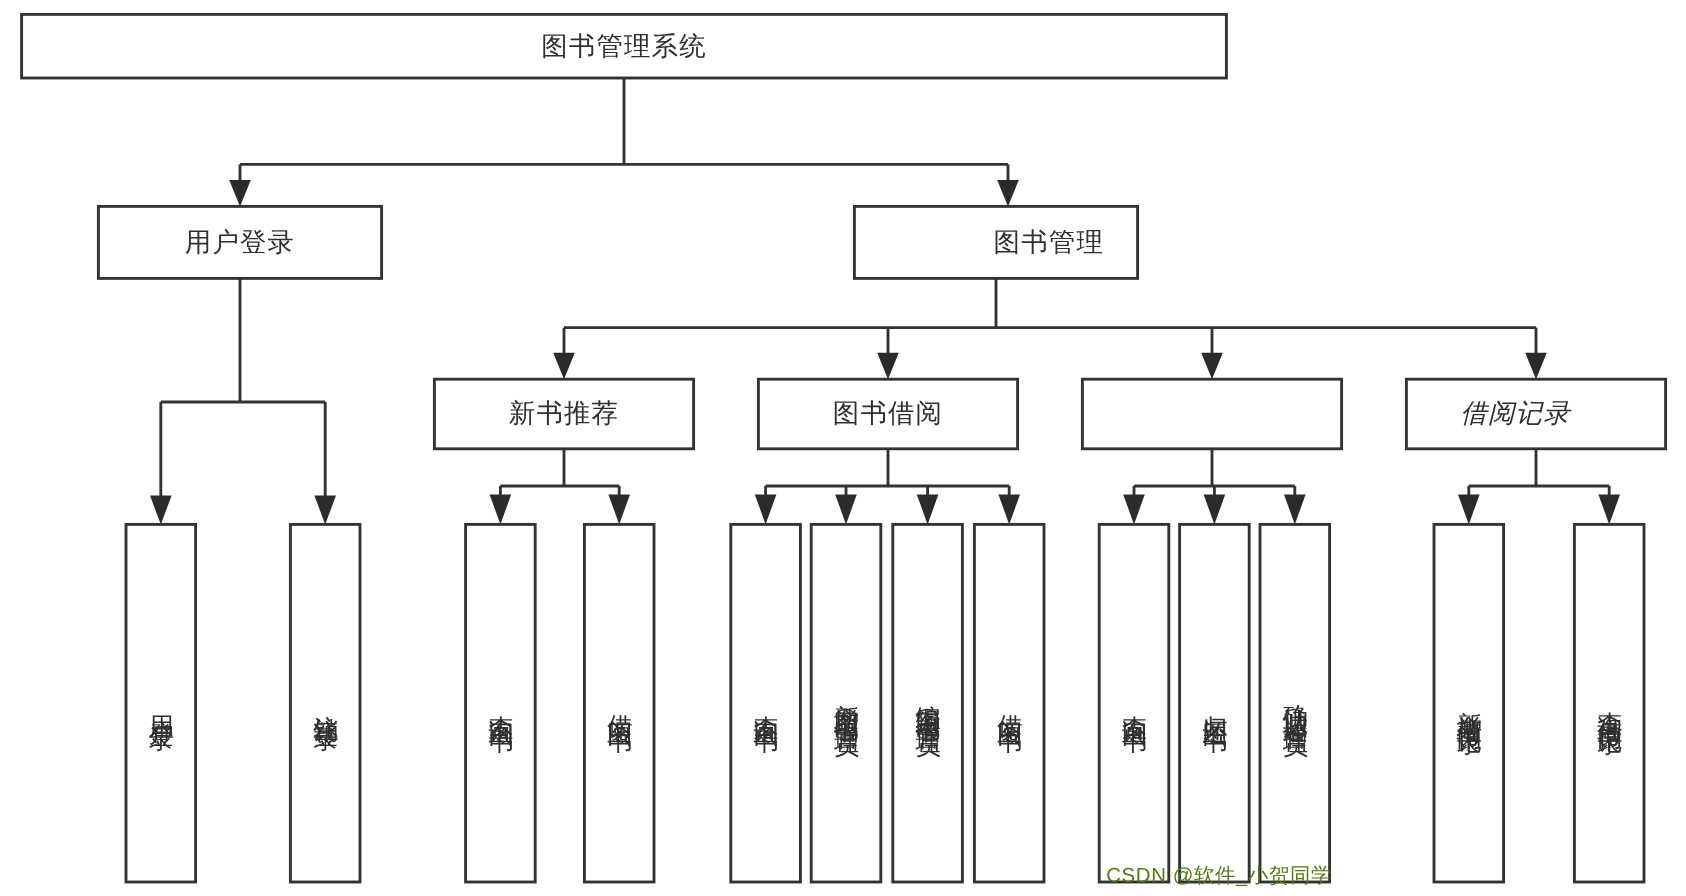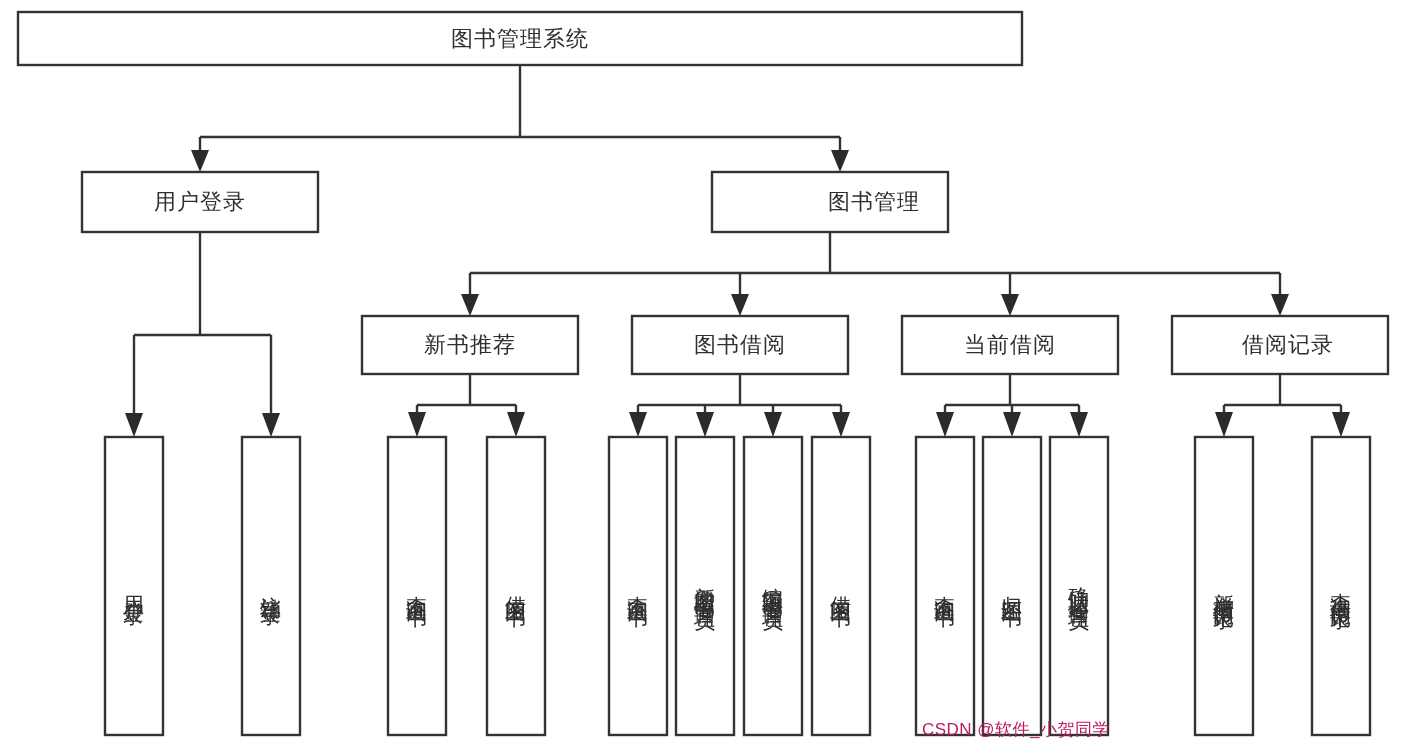--- a/index.html
+++ b/index.html
@@ -68,21 +68,21 @@
     color: #2f2f2f;
     white-space: nowrap;
     pointer-events: none;
   }
   #watermark {
     position: absolute;
     right: 8px;
     bottom: 6px;
     font-family: "Liberation Sans", "DejaVu Sans", sans-serif;
     font-size: 17px;
-    color: #be185d;
+    color: #4d7c0f;
     letter-spacing: 0.5px;
     white-space: nowrap;
     user-select: none;
   }
 </style>
 </head>
 <body>
 
 <div id="diagram-root">
 
@@ -201,22 +201,21 @@
 
   </svg>
 
   <div class="hlabel-wrap" style="left:18px; top:12px; width:1004px; height:53px;">图书管理系统</div>
 
   <div class="hlabel-wrap" style="left:82px; top:172px; width:236px; height:60px;">用户登录</div>
   <div class="hlabel-wrap" style="left:712px; top:172px; width:236px; height:60px;padding-left:44px;">图书管理</div>
 
   <div class="hlabel-wrap" style="left:362px; top:316px; width:216px; height:58px;text-align:right;">新书推荐</div>
   <div class="hlabel-wrap" style="left:632px; top:316px; width:216px; height:58px;text-align:center;">图书借阅</div>
-  <div class="hlabel-wrap" style="left:902px; top:316px; width:216px; height:58px;">当前借阅</div>
-  <div class="hlabel-wrap" style="left:1180px; top:316px; width:216px; height:58px;">借阅记录</div>
+  <div class="hlabel-wrap" style="left:1155px; top:316px; width:216px; height:58px;font-style:italic;">借阅记录</div>
 
   <div class="vlabel-wrap" style="left:105px; top:437px; width:58px; height:298px;">用户登录</div>
   <div class="vlabel-wrap" style="left:242px; top:437px; width:58px; height:298px;">注销登录</div>
   <div class="vlabel-wrap" style="left:388px; top:437px; width:58px; height:298px;">查询图书</div>
   <div class="vlabel-wrap" style="left:487px; top:437px; width:58px; height:298px;">借阅图书</div>
   <div class="vlabel-wrap" style="left:609px; top:437px; width:58px; height:298px;">查询图书</div>
   <div class="vlabel-wrap" style="left:676px; top:437px; width:58px; height:298px;">新增图书（管理员）</div>
   <div class="vlabel-wrap" style="left:744px; top:437px; width:58px; height:298px;">编辑图书（管理员）</div>
   <div class="vlabel-wrap" style="left:812px; top:437px; width:58px; height:298px;">借阅图书</div>
   <div class="vlabel-wrap" style="left:916px; top:437px; width:58px; height:298px;">查询图书</div>

